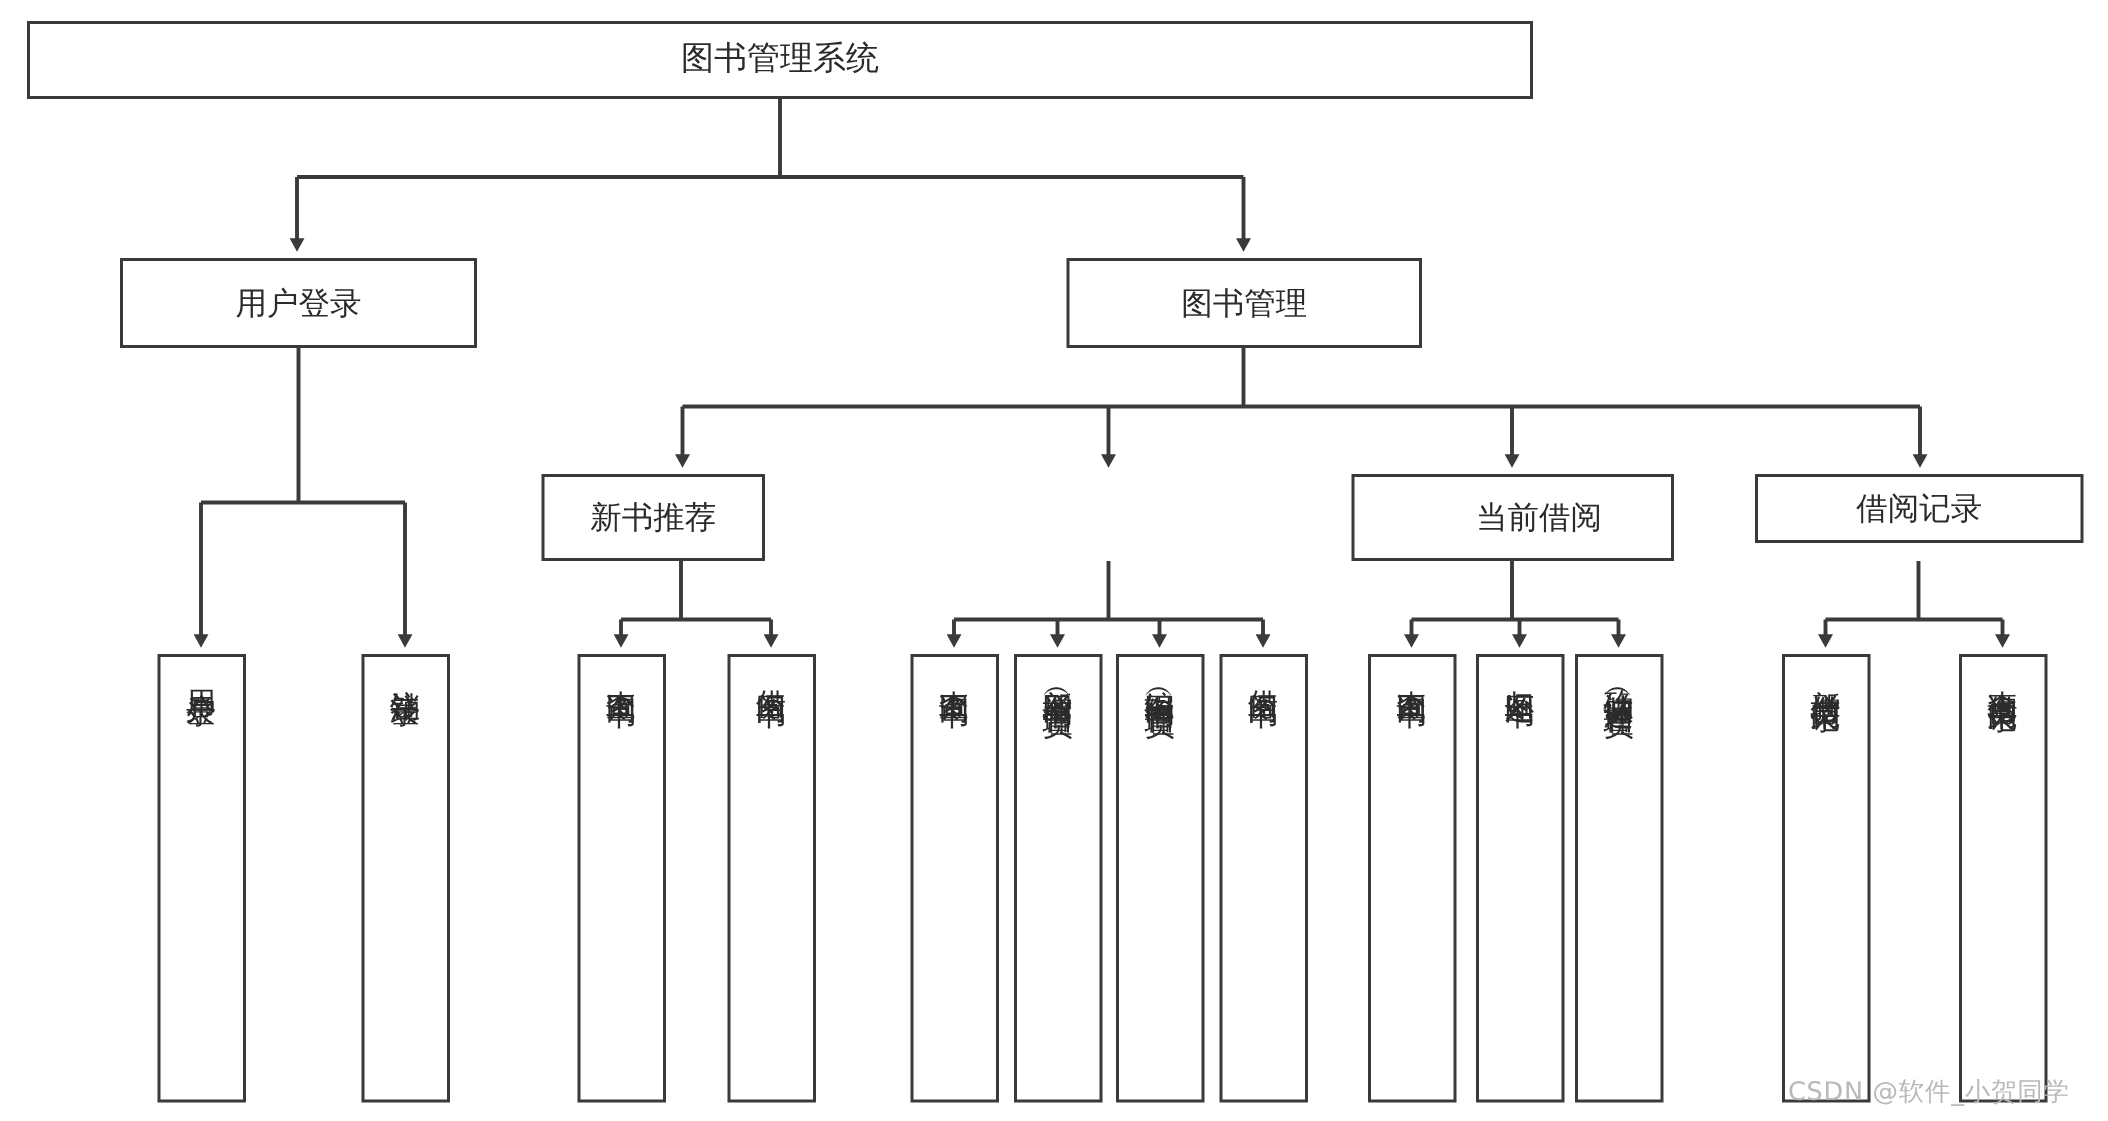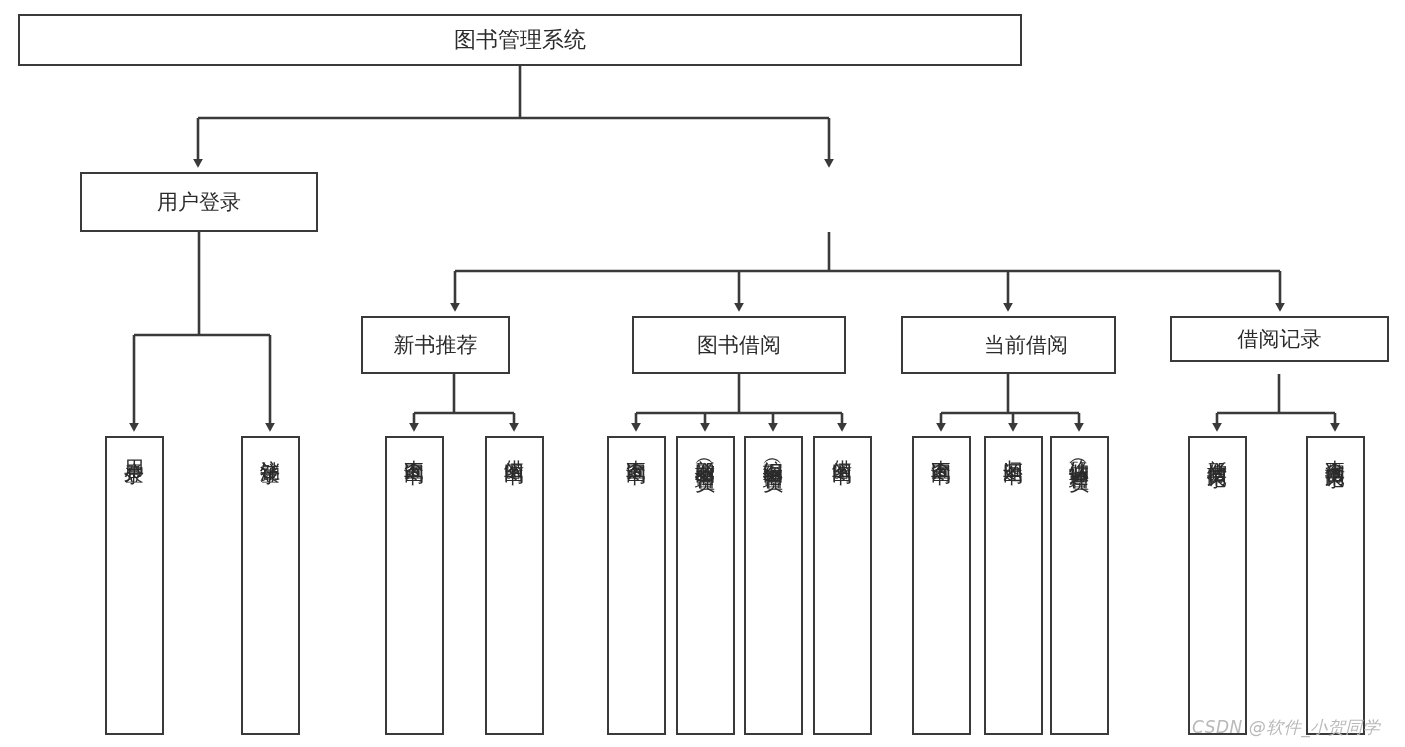--- a/index.html
+++ b/index.html
@@ -60,21 +60,20 @@
     line-height: 1;
     white-space: nowrap;
   }
   .watermark {
     position: absolute;
     font-size: 17px;
     color: #b9b9b9;
     white-space: nowrap;
     z-index: 9;
     letter-spacing: 0.5px;
-    font-style: italic;
   }
 </style>
 </head>
 <body>
 
 <div id="canvas">
 
   <svg id="edges" viewBox="0 0 1405 747" xmlns="http://www.w3.org/2000/svg">
     <defs>
       <marker id="arrow" markerWidth="9" markerHeight="10" refX="1.2" refY="5" orient="auto" markerUnits="userSpaceOnUse">
@@ -125,26 +124,26 @@
     </g>
   </svg>
 
   <div class="node root horiz" style="left:18px;top:14px;width:1004px;height:52px;align-items:center;">
     <span class="label">图书管理系统</span>
   </div>
 
   <div class="node horiz" style="left:80px;top:172px;width:238px;height:60px;">
     <span class="label">用户登录</span>
   </div>
+  <div class="node horiz" style="left:711px;top:172px;width:237px;height:60px;">
+    <span class="label">图书管理</span>
+  </div>
 
   <div class="node horiz" style="left:361px;top:316px;width:149px;height:58px;">
     <span class="label">新书推荐</span>
-  </div>
-  <div class="node horiz" style="left:632px;top:316px;width:214px;height:58px;">
-    <span class="label">图书借阅</span>
   </div>
   <div class="node horiz" style="left:901px;top:316px;width:215px;height:58px;padding-left:35px;">
     <span class="label">当前借阅</span>
   </div>
   <div class="node horiz" style="left:1170px;top:316px;width:219px;height:46px;">
     <span class="label">借阅记录</span>
   </div>
 
   <div class="node vert" style="left:105px;top:436px;width:59px;height:299px;">
     <span class="label">用户登录</span>

